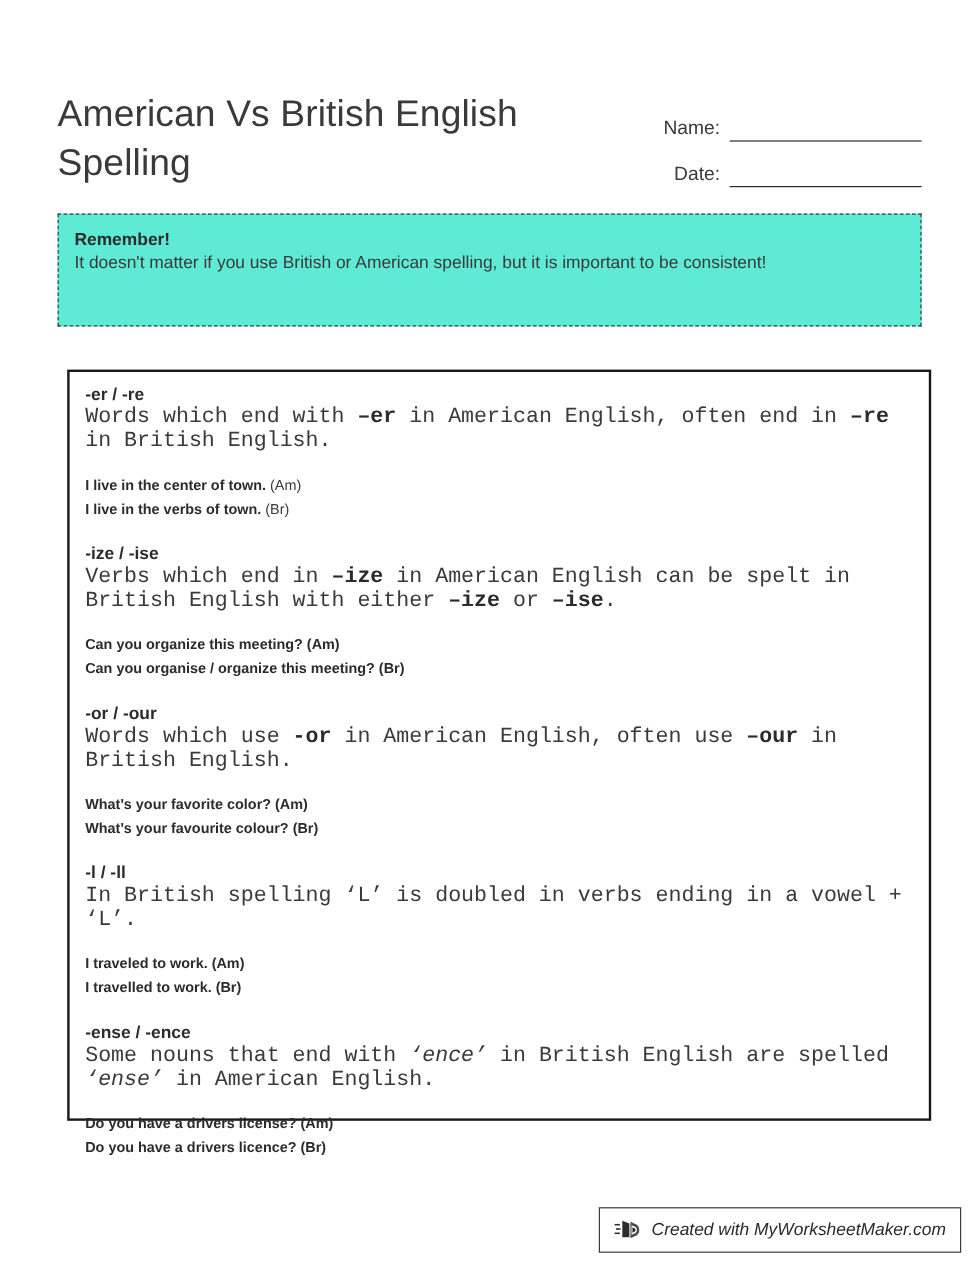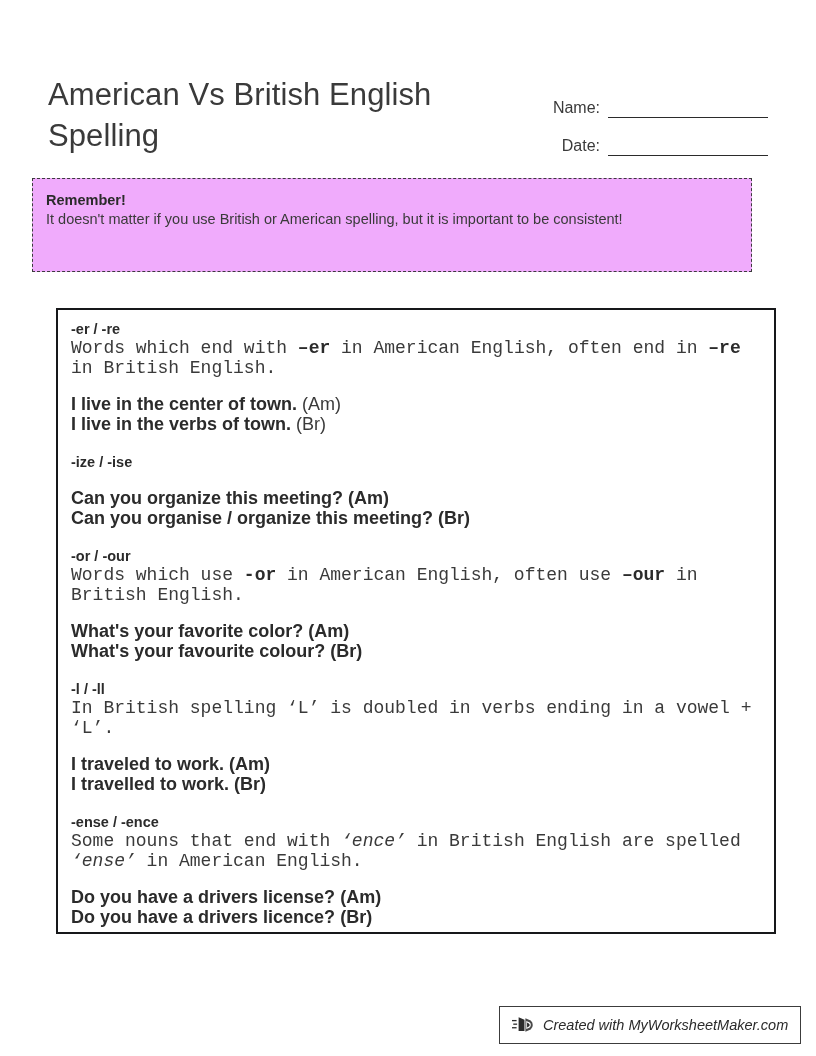--- a/index.html
+++ b/index.html
@@ -63,27 +63,27 @@
   }
   .nd-line {
     width: 160px;
     border-bottom: 1.6px solid #2b2b2b;
     height: 20px;
   }
 
   
   .remember-box {
     position: absolute;
-    left: 32px;
+    left: 48px;
     top: 178px;
     width: 720px;
     height: 94px;
     border: 1.4px dashed #3c3c3c;
     box-sizing: border-box;
-    background: #f0abfc;
+    background: #5eead4;
   }
   .remember-inner {
     padding: 11px 14px 0 13px;
   }
   .remember-title {
     font-size: 14.5px;
     font-weight: bold;
     color: #2b2b2b;
     line-height: 20px;
   }
@@ -129,21 +129,21 @@
     font-weight: bold;
   }
   .rule-desc i {
     font-style: italic;
   }
   .examples {
     margin-top: 17px;
     margin-bottom: 19px;
   }
   .example {
-    font-size: 18px;
+    font-size: 12px;
     font-weight: bold;
     color: #2b2b2b;
     line-height: 19.5px;
   }
   .example .tag-normal {
     font-weight: normal;
     color: #3a3a3a;
   }
   .example .tag-bold {
     font-weight: bold;
@@ -211,20 +211,21 @@
         <div class="rule-block">
           <div class="rule-head">-er / -re</div>
           <div class="rule-desc"><span>Words which end with </span><b>–er</b><span> in American English, often end in </span><b>–re</b><span> in British English.</span></div>
           <div class="examples">
             <div class="example"><span>I live in the center of town.</span> <span class="tag-normal">(Am)</span></div>
             <div class="example"><span>I live in the verbs of town.</span> <span class="tag-normal">(Br)</span></div>
           </div>
         </div>
         <div class="rule-block">
           <div class="rule-head">-ize / -ise</div>
+          <div class="rule-desc"><span>Verbs which end in </span><b>–ize</b><span> in American English can be spelt in British English with either </span><b>–ize</b><span> or </span><b>–ise</b><span>.</span></div>
           <div class="examples">
             <div class="example"><span>Can you organize this meeting?</span> <span class="tag-bold">(Am)</span></div>
             <div class="example"><span>Can you organise / organize this meeting?</span> <span class="tag-bold">(Br)</span></div>
           </div>
         </div>
         <div class="rule-block">
           <div class="rule-head">-or / -our</div>
           <div class="rule-desc"><span>Words which use </span><b>-or</b><span> in American English, often use </span><b>–our</b><span> in British English.</span></div>
           <div class="examples">
             <div class="example"><span>What's your favorite color?</span> <span class="tag-bold">(Am)</span></div>

